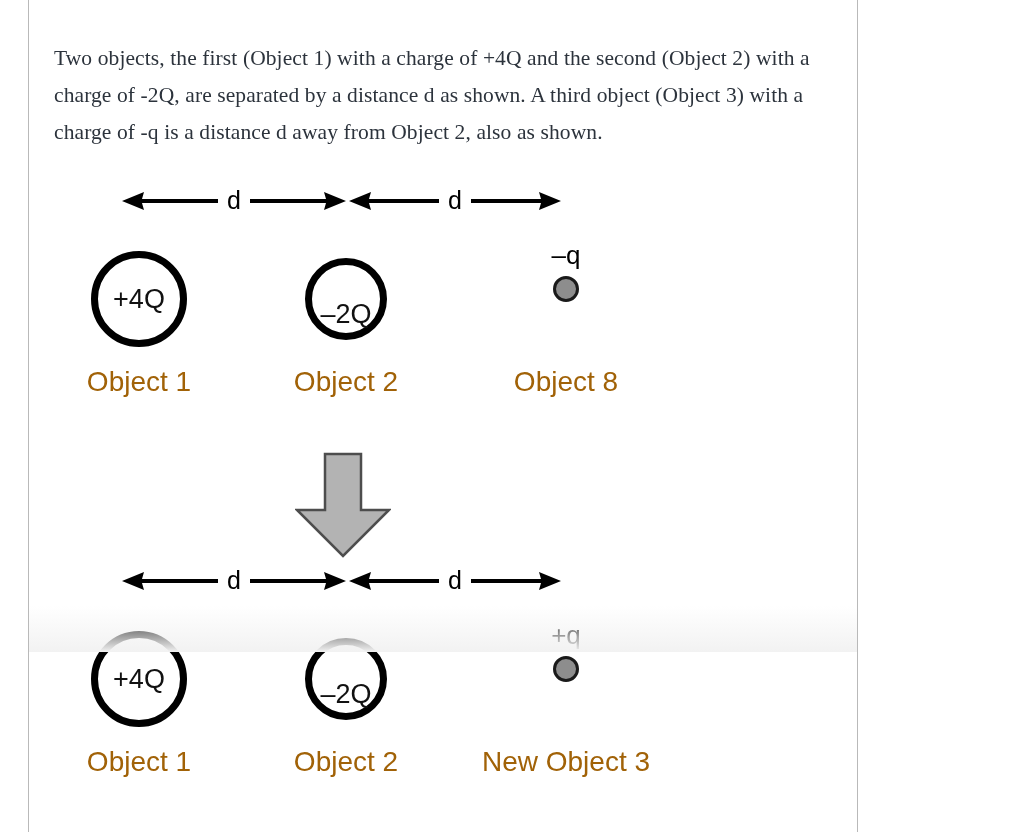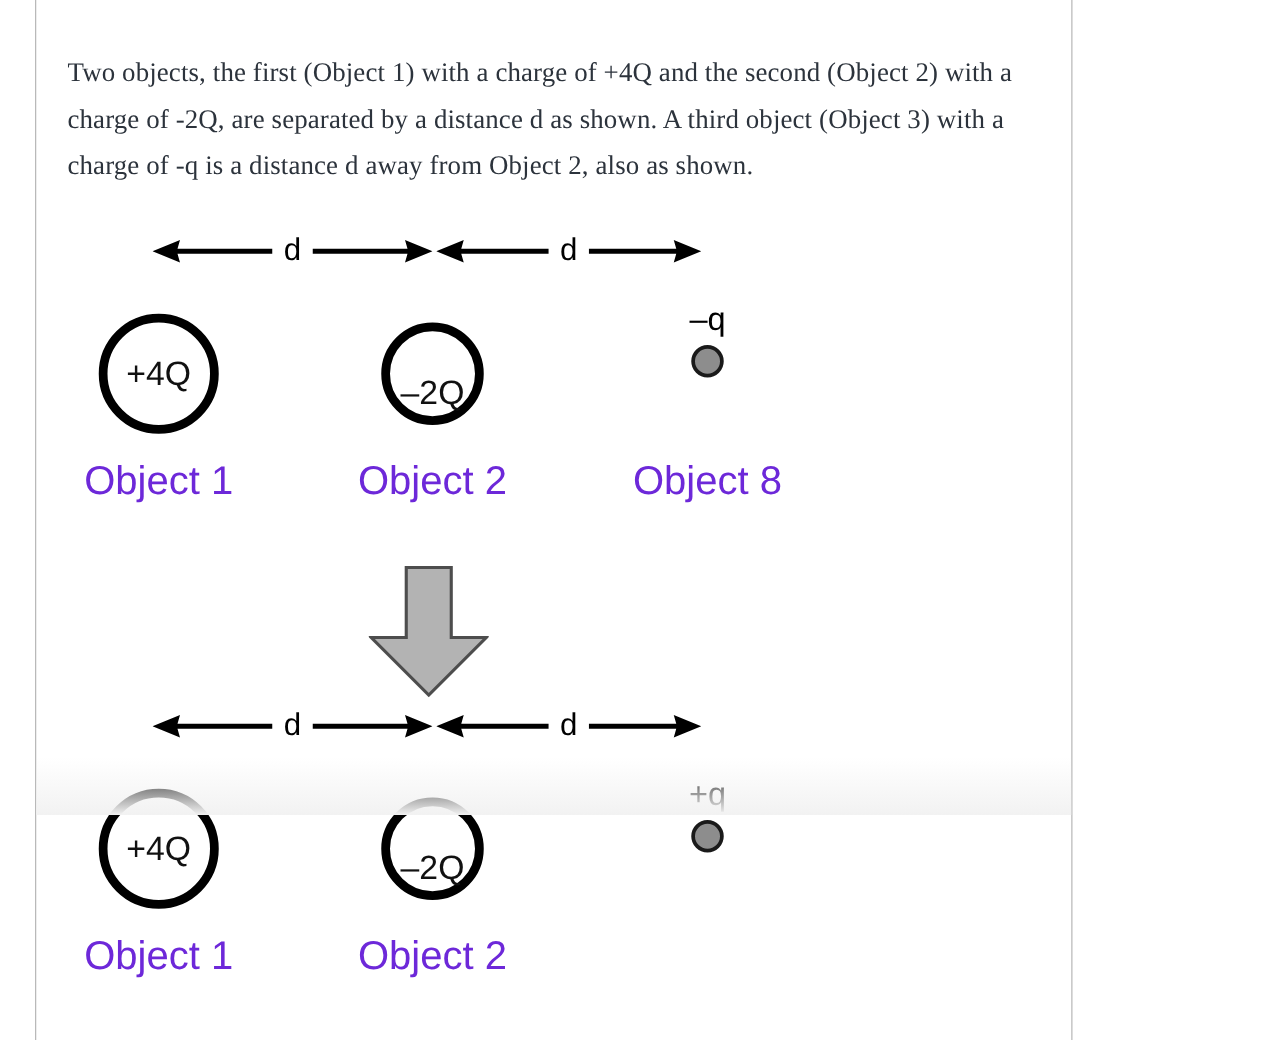--- a/index.html
+++ b/index.html
@@ -99,21 +99,21 @@
     top: 56px;
     width: 1024px;
     height: 180px;
   }
   .obj {
     position: absolute;
     top: 0;
     width: 200px;
     text-align: center;
   }
-  .obj-1 { left: 27px; }
+  .obj-1 { left: 39px; }
   .obj-2 { left: 246px; }
   .obj-3 { left: 466px; }
 
   .glyph-box {
     height: 132px;
     position: relative;
   }
 
   .circle {
     position: absolute;
@@ -170,22 +170,22 @@
     width: 26px; height: 26px;
     border-radius: 50%;
     background: #8d8d8d;
     border: 3px solid #1a1a1a;
     box-sizing: border-box;
     margin: 0 auto;
   }
 
   .obj-name {
     font-family: "Liberation Sans", sans-serif;
-    font-size: 32px;
-    color: #6d28d9;
+    font-size: 28px;
+    color: #a16207;
     line-height: 1;
     margin-top: 2px;
     white-space: nowrap;
   }
   .obj-3 .obj-name { margin-left: 0; }
 
   
   #transition-arrow {
     position: absolute;
     left: 295px;
@@ -313,20 +313,21 @@
         <div class="obj-name">Object 2</div>
       </div>
 
       <div class="obj obj-3">
         <div class="glyph-box">
           <div class="point-wrap">
             <div class="point-label">+q</div>
             <div class="dot"></div>
           </div>
         </div>
+        <div class="obj-name">New Object 3</div>
       </div>
 
     </div>
   </div>
 
   <div class="bottom-fade"></div>
 
 </div>
 
 </body></html>

